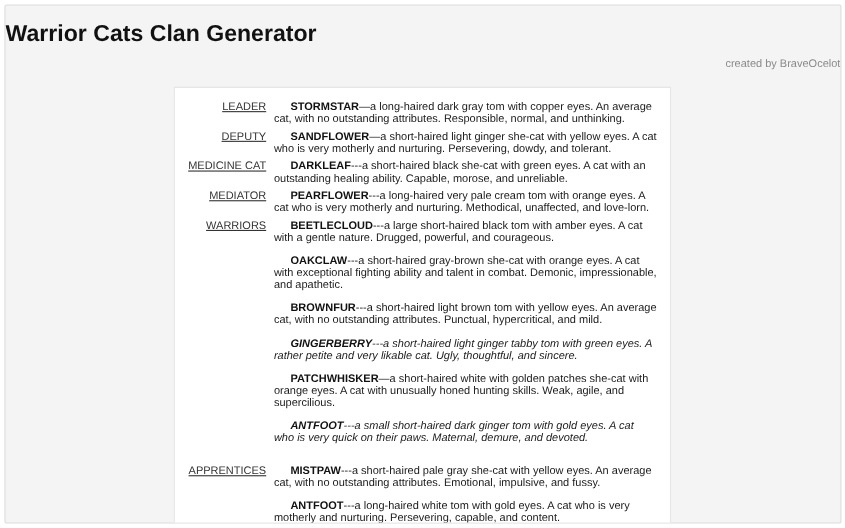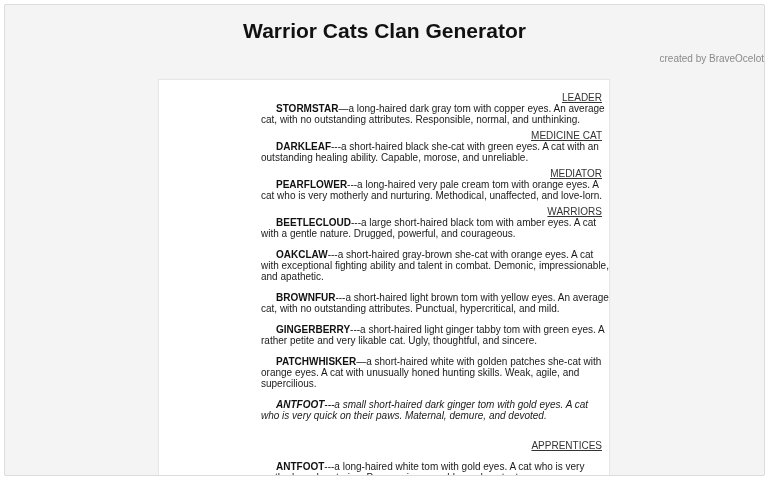--- a/index.html
+++ b/index.html
@@ -9,34 +9,34 @@
     font-family: "Liberation Sans", sans-serif;
     position: relative;
   }
   .frame {
     position: absolute; left: 4px; top: 4px; width: 759px; height: 470px;
     border: 1px solid #dcdcdc; border-radius: 2px;
     background: #f4f4f4; overflow: hidden;
   }
   .title {
     position: absolute; left: 0; right: 0; top: 14px;
-    text-align: center; font-size: 21px; font-weight: bold; color: #111;
+    text-align: left; font-size: 21px; font-weight: bold; color: #111;
     margin: 0;
   }
   .byline {
     position: absolute; left: 0; right: 0; top: 48px;
     text-align: right; font-size: 10px; color: #8a8a8a;
   }
   .card {
     position: absolute; left: 153px; top: 74px; width: 450px; height: 420px;
     background: #ffffff; border: 1px solid #e6e6e6;
     box-shadow: 0 0 1px rgba(0,0,0,0.05);
   }
   .section {
-    position: relative; display: flex; align-items: flex-end; flex-direction: column;
+    position: relative; display: flex; align-items: flex-start;
   }
   .rank {
     width: 83px; text-align: right; flex: none;
     font-size: 10px; line-height: 11px; color: #333;
     text-decoration: underline; padding-right: 7px;
     cursor: pointer;
   }
   .cats { width: 348px; }
   .cat {
     font-size: 10px; line-height: 11px; color: #1a1a1a;
@@ -54,20 +54,26 @@
   <div class="card">
     <div style="padding-top:12px;">
 
       <div class="section">
         <a class="rank">LEADER</a>
         <div class="cats">
           <div class="cat"><span class="name">STORMSTAR</span><span>—a long-haired dark gray tom with copper eyes. An average cat, with no outstanding attributes. Responsible, normal, and unthinking.</span></div>
         </div>
       </div>
 
+      <div class="section">
+        <a class="rank">DEPUTY</a>
+        <div class="cats">
+          <div class="cat"><span class="name">SANDFLOWER</span><span>—a short-haired light ginger she-cat with yellow eyes. A cat who is very motherly and nurturing. Persevering, dowdy, and tolerant.</span></div>
+        </div>
+      </div>
 
       <div class="section">
         <a class="rank">MEDICINE CAT</a>
         <div class="cats">
           <div class="cat"><span class="name">DARKLEAF</span><span>---a short-haired black she-cat with green eyes. A cat with an outstanding healing ability. Capable, morose, and unreliable.</span></div>
         </div>
       </div>
 
       <div class="section">
         <a class="rank">MEDIATOR</a>
@@ -75,29 +81,30 @@
           <div class="cat"><span class="name">PEARFLOWER</span><span>---a long-haired very pale cream tom with orange eyes. A cat who is very motherly and nurturing. Methodical, unaffected, and love-lorn.</span></div>
         </div>
       </div>
 
       <div class="section">
         <a class="rank">WARRIORS</a>
         <div class="cats">
           <div class="cat"><span class="name">BEETLECLOUD</span><span>---a large short-haired black tom with amber eyes. A cat with a gentle nature. Drugged, powerful, and courageous.</span></div>
           <div class="cat" style="margin-top:10px;"><span class="name">OAKCLAW</span><span>---a short-haired gray-brown she-cat with orange eyes. A cat with exceptional fighting ability and talent in combat. Demonic, impressionable, and apathetic.</span></div>
           <div class="cat" style="margin-top:10px;"><span class="name">BROWNFUR</span><span>---a short-haired light brown tom with yellow eyes. An average cat, with no outstanding attributes. Punctual, hypercritical, and mild.</span></div>
-          <div class="cat" style="margin-top:10px;"><span class="name">GINGERBERRY</span><span>---a short-haired light ginger tabby tom with green eyes. A rather petite and very likable cat. Ugly, thoughtful, and sincere.</span></div>
+          <div class="cat" style="margin-top:10px;font-style:italic;"><span class="name">GINGERBERRY</span><span>---a short-haired light ginger tabby tom with green eyes. A rather petite and very likable cat. Ugly, thoughtful, and sincere.</span></div>
           <div class="cat" style="margin-top:10px;"><span class="name">PATCHWHISKER</span><span>—a short-haired white with golden patches she-cat with orange eyes. A cat with unusually honed hunting skills. Weak, agile, and supercilious.</span></div>
           <div class="cat" style="margin-top:10px;font-style:italic;"><span class="name">ANTFOOT</span><span>---a small short-haired dark ginger tom with gold eyes. A cat who is very quick on their paws. Maternal, demure, and devoted.</span></div>
         </div>
       </div>
 
       <div class="section" style="margin-top:14px;">
         <a class="rank">APPRENTICES</a>
         <div class="cats">
+          <div class="cat"><span class="name">MISTPAW</span><span>---a short-haired pale gray she-cat with yellow eyes. An average cat, with no outstanding attributes. Emotional, impulsive, and fussy.</span></div>
           <div class="cat" style="margin-top:10px;"><span class="name">ANTFOOT</span><span>---a long-haired white tom with gold eyes. A cat who is very motherly and nurturing. Persevering, capable, and content.</span></div>
 
         </div>
       </div>
 
     </div>
   </div>
 </div>
 
 </body></html>

